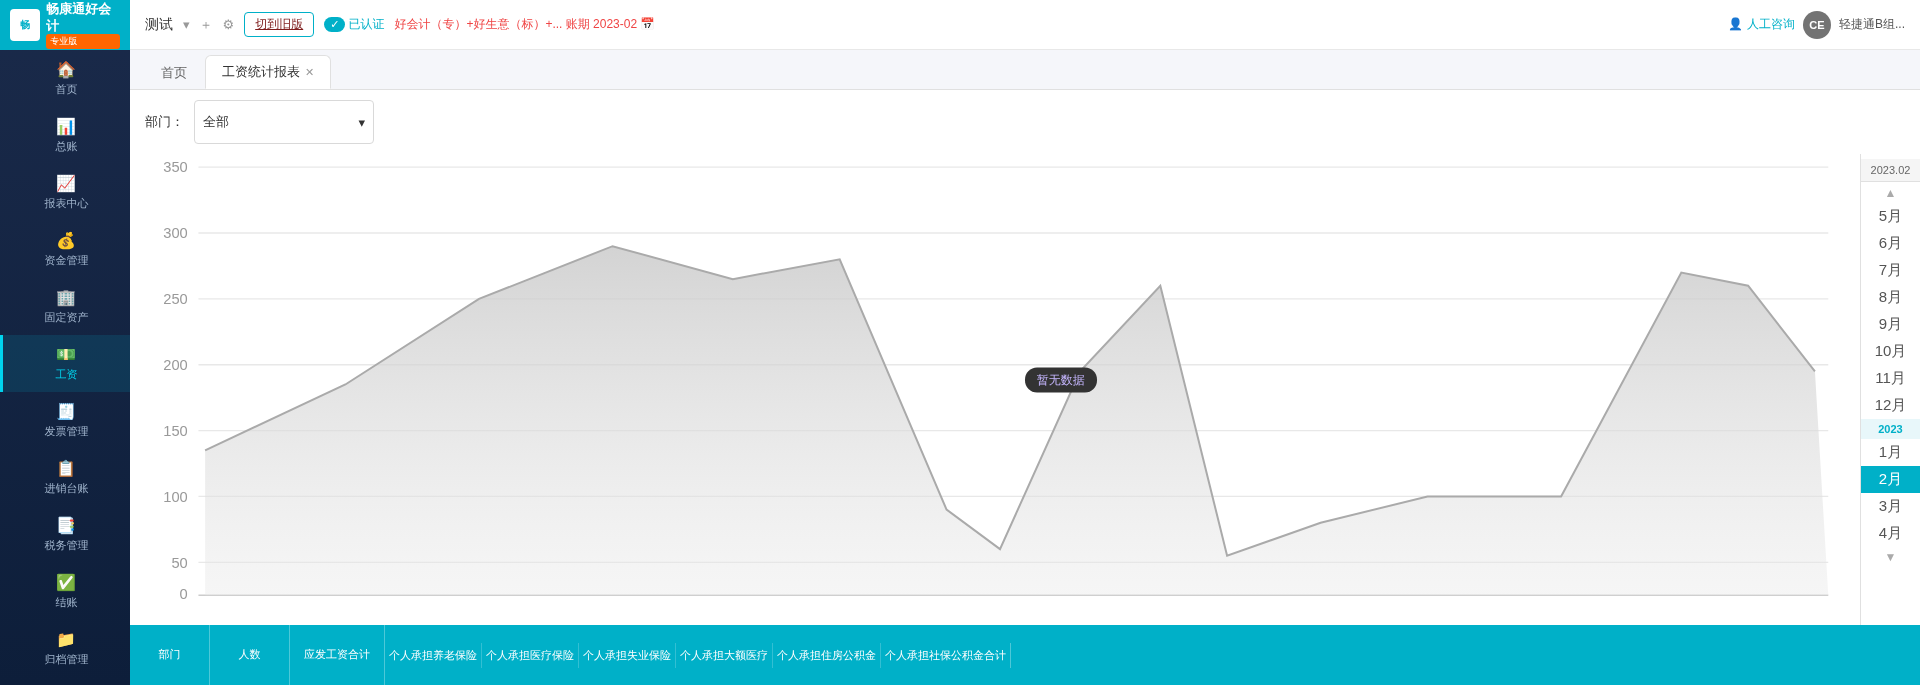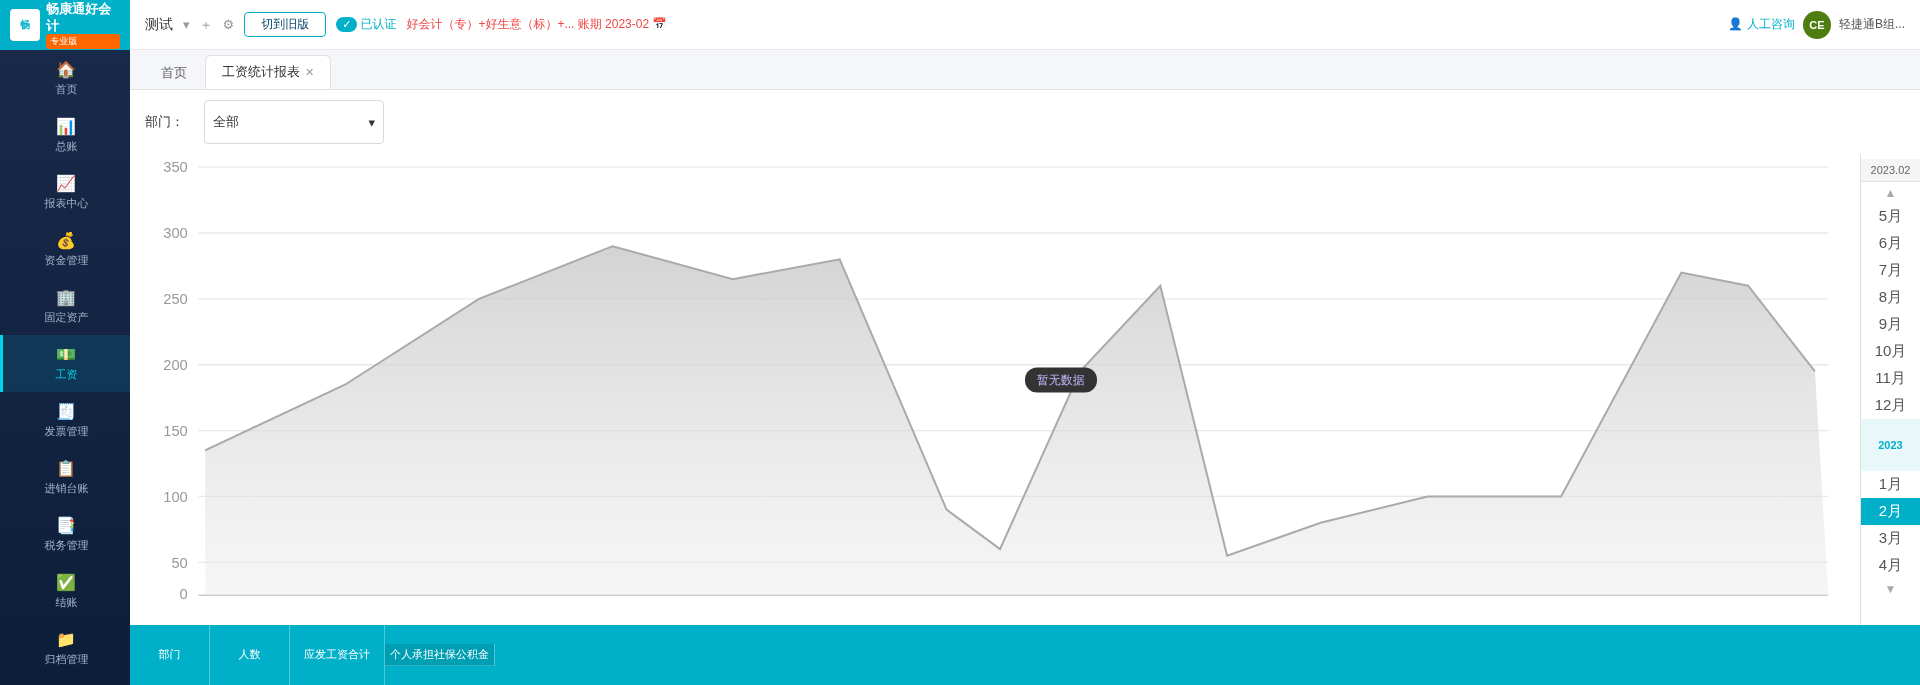--- a/index.html
+++ b/index.html
@@ -54,26 +54,26 @@
       background: white;
       display: flex;
       align-items: center;
       padding: 0 15px;
       gap: 10px;
       border-bottom: 1px solid #e8e8e8;
       flex-shrink: 0;
     }
     .topbar-title { font-size: 14px; color: #333; font-weight: 500; }
     .topbar-arrow { color: #999; cursor: pointer; }
-    .topbar-switch-btn { border: 1px solid #00b0c8; background: white; color: #0c4a6e; padding: 3px 16px; border-radius: 4px; cursor: pointer; font-size: 12px; }
+    .topbar-switch-btn { border: 1px solid #00b0c8; background: white; color: #7f1d1d; padding: 3px 10px; border-radius: 4px; cursor: pointer; font-size: 12px; text-decoration: underline; }
     .topbar-tag { display: flex; align-items: center; gap: 3px; font-size: 12px; color: #00b0c8; }
     .verified-badge { background: #00b0c8; color: white; border-radius: 10px; padding: 1px 6px; font-size: 11px; }
     .topbar-spacer { flex: 1; }
     .topbar-user { display: flex; align-items: center; gap: 8px; font-size: 12px; color: #666; margin-left: 12px; }
-    .user-avatar { width: 28px; height: 28px; border-radius: 50%; background: #4d7c0f; display: flex; align-items: center; justify-content: center; color: white; font-size: 11px; font-weight: bold; }
+    .user-avatar { width: 28px; height: 28px; border-radius: 50%; background: #737373; display: flex; align-items: center; justify-content: center; color: white; font-size: 11px; font-weight: bold; }
 
     
     .tabbar {
       background: #f5f6fa;
       height: 40px;
       display: flex;
       align-items: flex-end;
       padding: 0 15px;
       border-bottom: 1px solid #e0e0e0;
       flex-shrink: 0;
@@ -113,21 +113,21 @@
     }
     .subtab.active { color: #00b0c8; border-bottom-color: #00b0c8; font-weight: 500; }
 
     .toolbar {
       display: flex;
       align-items: center;
       justify-content: space-between;
       padding: 10px 15px;
       flex-shrink: 0;
     }
-    .toolbar-left { display: flex; align-items: center; gap: 20px; }
+    .toolbar-left { display: flex; align-items: center; gap: 10px; }
     .dept-label { font-size: 13px; color: #333; }
     .dept-select {
       width: 180px; height: 44px;
       border: 1px solid #d9d9d9; border-radius: 4px;
       padding: 0 8px;
       font-size: 13px;
       color: #333;
       background: white;
       display: flex; align-items: center; justify-content: space-between;
       cursor: pointer;
@@ -168,21 +168,21 @@
       text-align: center;
       padding: 5px 0;
       font-size: 11px;
       color: #666;
       border-bottom: 1px solid #e0e0e0;
       margin-bottom: 1px;
     }
     .date-nav { width: 100%; text-align: center; color: #aaa; cursor: pointer; padding: 3px 0; font-size: 12px; }
     .date-item { width: 100%; text-align: center; padding: 4px 0; cursor: pointer; font-size: 15px; color: #555; }
     .date-item.active { background: #00b0c8; color: white; border-radius: 0; }
-    .date-year { background: #e8f7fa; color: #00b0c8; font-weight: bold; font-size: 11px; padding: 20px 0; width: 100%; text-align: center; cursor: pointer; }
+    .date-year { background: #e8f7fa; color: #00b0c8; font-weight: bold; font-size: 11px; padding: 4px 0; width: 100%; text-align: center; cursor: pointer; }
 
     
     .bottom-table {
       height: 60px;
       background: #00b0c8;
       display: flex;
       align-items: center;
       flex-shrink: 0;
       overflow-x: auto;
     }
@@ -455,19 +455,38 @@
         <span class="table-col-header">部门</span>
       </div>
       <div class="table-col">
         <span class="table-col-header">人数</span>
       </div>
       <div class="table-col" style="min-width:95px;">
         <span class="table-col-header">应发工资合计</span>
       </div>
 
       <div class="table-group">
-        <div class="table-group-header">个人承担社保公积金</div>
+        <div class="table-group-cols">
+          <div class="table-group-col">
+            <span>个人承担养老保险</span>
+          </div>
+          <div class="table-group-col">
+            <span>个人承担医疗保险</span>
+          </div>
+          <div class="table-group-col">
+            <span>个人承担失业保险</span>
+          </div>
+          <div class="table-group-col">
+            <span>个人承担大额医疗</span>
+          </div>
+          <div class="table-group-col">
+            <span>个人承担住房公积金</span>
+          </div>
+          <div class="table-group-col">
+            <span>个人承担社保公积金合计</span>
+          </div>
+        </div>
       </div>
 
     </div>
 
   </div>
 </div>
 
 </body></html>

